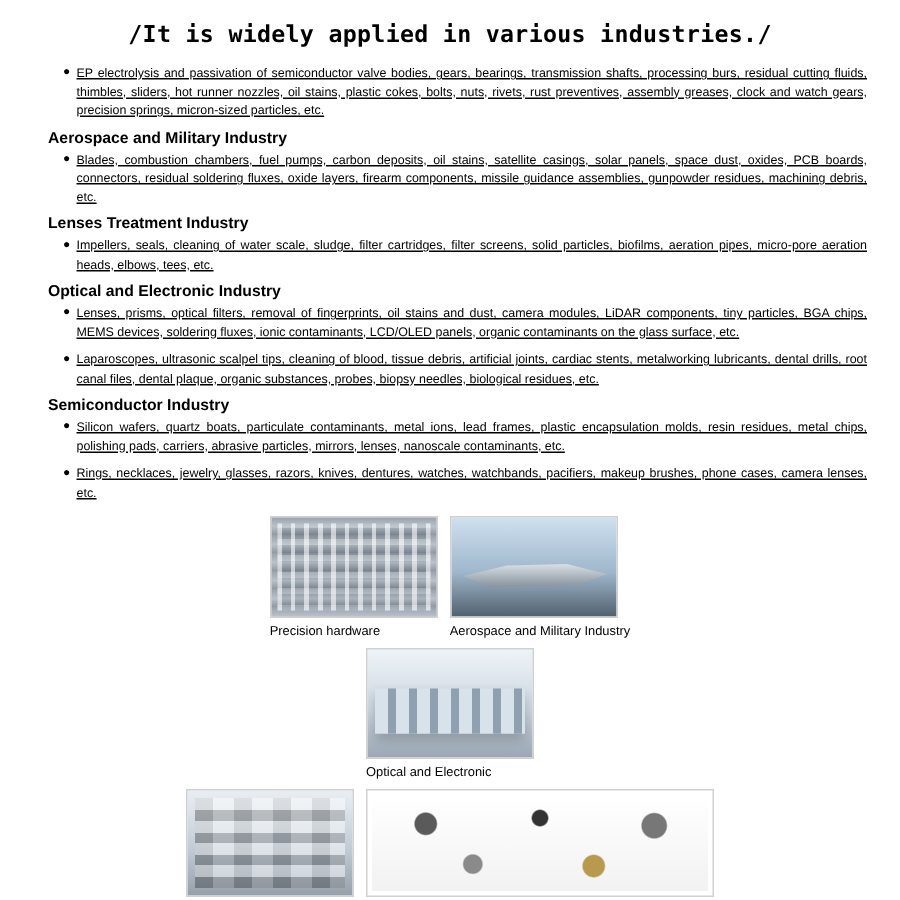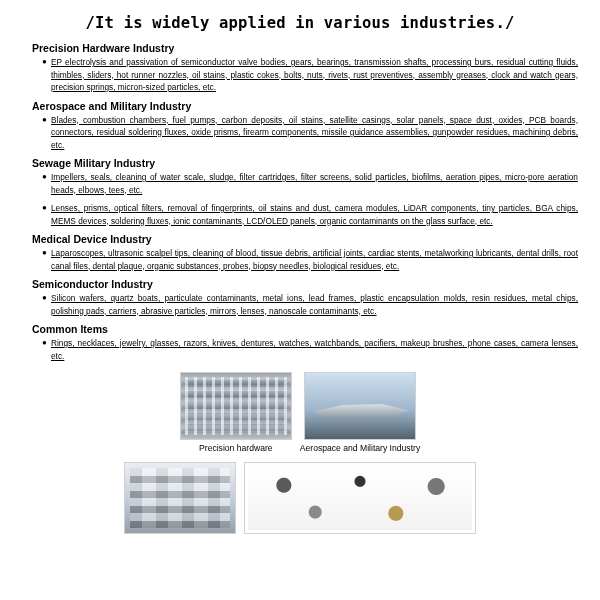--- a/index.html
+++ b/index.html
@@ -66,21 +66,21 @@
   }
   .grid-row {
     display: flex;
     justify-content: center;
     gap: 8px;
     margin-bottom: 2px;
   }
   .cell {
     display: flex;
     flex-direction: column;
-    align-items: center;
+    align-items: flex-start;
   }
   .thumb {
     width: 112px;
     height: 68px;
     border: 1px solid #d0d0d0;
     box-sizing: border-box;
     overflow: hidden;
     position: relative;
   }
   .cap {
@@ -177,88 +177,90 @@
   .common-wide { width: 232px !important; }
 </style>
 </head>
 <body>
 
 <div class="page">
 
   <div class="title">/It is widely applied in various industries./</div>
 
   <div class="section">
-    <div class="sec-head">Precision Hardware Industry</div>
     <div class="bullet-row">
       <span class="bullet-dot">●</span>
       <span class="bullet-text">EP electrolysis and passivation of semiconductor valve bodies, gears, bearings, transmission shafts, processing burs, residual cutting fluids, thimbles, sliders, hot runner nozzles, oil stains, plastic cokes, bolts, nuts, rivets, rust preventives, assembly greases, clock and watch gears, precision springs, micron-sized particles, etc.</span>
     </div>
   </div>
 
   <div class="section">
     <div class="sec-head">Aerospace and Military Industry</div>
     <div class="bullet-row">
       <span class="bullet-dot">●</span>
-      <span class="bullet-text">Blades, combustion chambers, fuel pumps, carbon deposits, oil stains, satellite casings, solar panels, space dust, oxides, PCB boards, connectors, residual soldering fluxes, oxide prisms, firearm components, missile guidance assemblies, gunpowder residues, machining debris, etc.</span>
-    </div>
-  </div>
-
-  <div class="section">
-    <div class="sec-head">Sewage Military Industry</div>
+      <span class="bullet-text">Blades, combustion chambers, fuel pumps, carbon deposits, oil stains, satellite casings, solar panels, space dust, oxides, PCB boards, connectors, residual soldering fluxes, oxide layers, firearm components, missile guidance assemblies, gunpowder residues, machining debris, etc.</span>
+    </div>
+  </div>
+
+  <div class="section">
+    <div class="sec-head">Lenses Treatment Industry</div>
     <div class="bullet-row">
       <span class="bullet-dot">●</span>
       <span class="bullet-text">Impellers, seals, cleaning of water scale, sludge, filter cartridges, filter screens, solid particles, biofilms, aeration pipes, micro-pore aeration heads, elbows, tees, etc.</span>
     </div>
   </div>
 
   <div class="section">
+    <div class="sec-head">Optical and Electronic Industry</div>
     <div class="bullet-row">
       <span class="bullet-dot">●</span>
       <span class="bullet-text">Lenses, prisms, optical filters, removal of fingerprints, oil stains and dust, camera modules, LiDAR components, tiny particles, BGA chips, MEMS devices, soldering fluxes, ionic contaminants, LCD/OLED panels, organic contaminants on the glass surface, etc.</span>
     </div>
   </div>
 
   <div class="section">
-    <div class="sec-head">Medical Device Industry</div>
     <div class="bullet-row">
       <span class="bullet-dot">●</span>
       <span class="bullet-text">Laparoscopes, ultrasonic scalpel tips, cleaning of blood, tissue debris, artificial joints, cardiac stents, metalworking lubricants, dental drills, root canal files, dental plaque, organic substances, probes, biopsy needles, biological residues, etc.</span>
     </div>
   </div>
 
   <div class="section">
     <div class="sec-head">Semiconductor Industry</div>
     <div class="bullet-row">
       <span class="bullet-dot">●</span>
       <span class="bullet-text">Silicon wafers, quartz boats, particulate contaminants, metal ions, lead frames, plastic encapsulation molds, resin residues, metal chips, polishing pads, carriers, abrasive particles, mirrors, lenses, nanoscale contaminants, etc.</span>
     </div>
   </div>
 
   <div class="section">
-    <div class="sec-head">Common Items</div>
     <div class="bullet-row">
       <span class="bullet-dot">●</span>
       <span class="bullet-text">Rings, necklaces, jewelry, glasses, razors, knives, dentures, watches, watchbands, pacifiers, makeup brushes, phone cases, camera lenses, etc.</span>
     </div>
   </div>
 
   <div class="gallery">
 
     <div class="grid-row r1">
       <div class="cell">
         <div class="thumb ph-hardware"></div>
         <div class="cap">Precision hardware</div>
       </div>
       <div class="cell">
         <div class="thumb ph-aero"></div>
         <div class="cap">Aerospace and Military Industry</div>
       </div>
     </div>
 
     <div class="grid-row r2">
+      <div class="cell">
+        <div class="thumb ph-optical"></div>
+        <div class="cap">Optical and Electronic</div>
+      </div>
     </div>
 
     <div class="grid-row r3">
       <div class="cell">
         <div class="thumb ph-semi"></div>
 
       </div>
       <div class="cell">
         <div class="thumb ph-common common-wide"></div>
 

